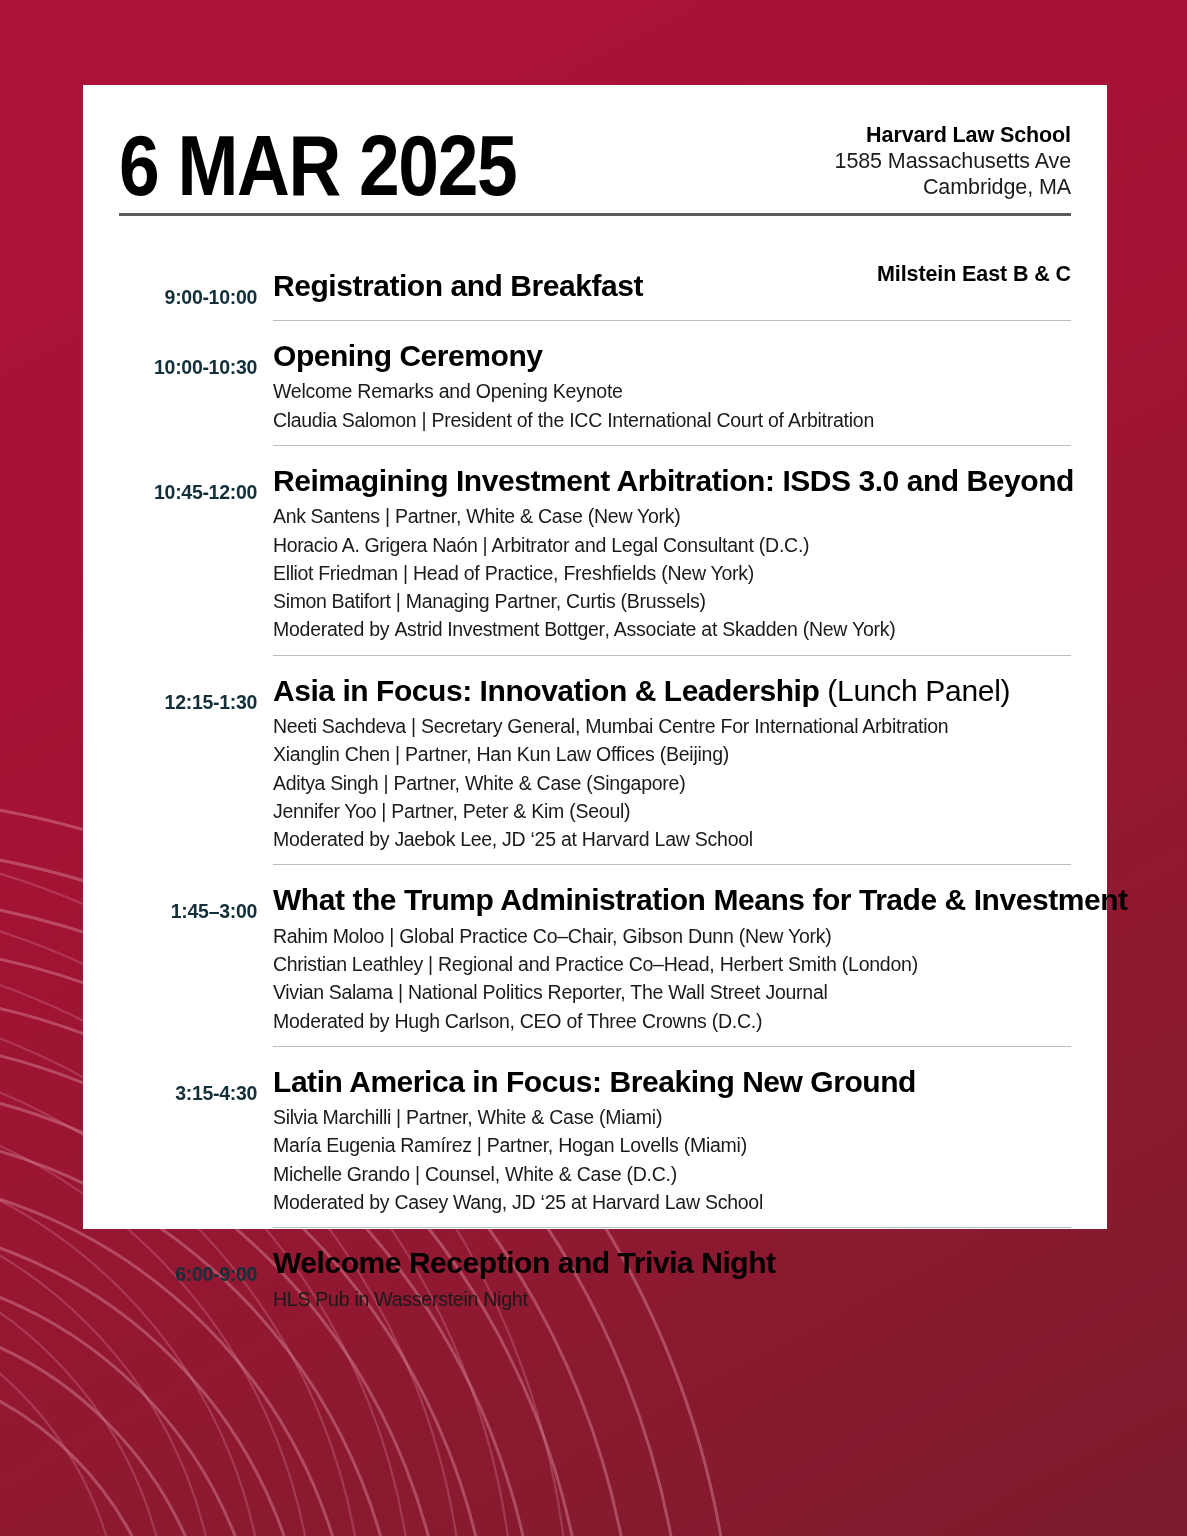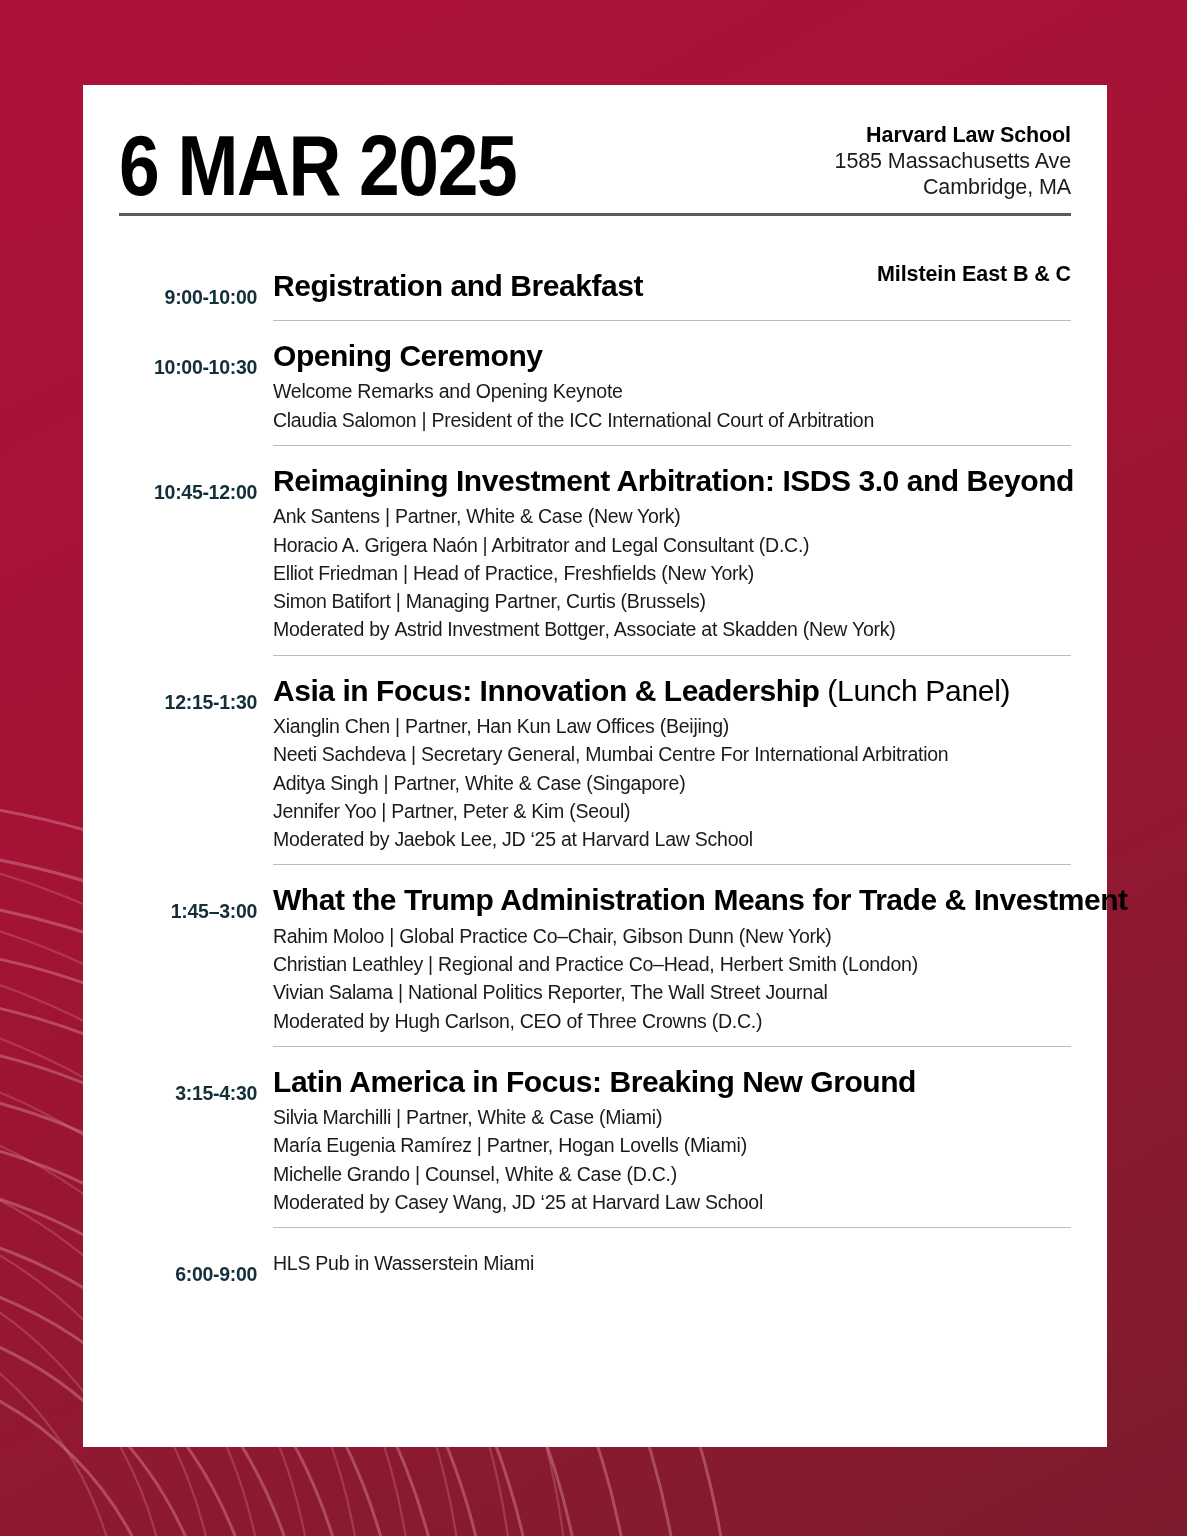--- a/index.html
+++ b/index.html
@@ -29,21 +29,21 @@
     width: 1187px;
     height: 1536px;
     pointer-events: none;
   }
 
   #card {
     position: absolute;
     left: 83px;
     top: 85px;
     width: 1024px;
-    height: 1362px;
+    height: 1144px;
     background: #ffffff;
   }
 
   .inner {
     position: absolute;
     left: 0; top: 0; right: 0; bottom: 0;
     padding: 0;
   }
 
   
@@ -264,22 +264,22 @@
             </div>
           </div>
           <div class="gap-sm"></div>
           <div class="divider"></div>
           <div class="gap-md"></div>
           <div class="slot">
             <div class="time">12:15-1:30</div>
             <div class="body">
               <div class="title"><span>Asia in Focus: Innovation &amp; Leadership</span><span class="light"> (Lunch Panel)</span></div>
               <div class="lines">
+                <div class="line"><b>Neeti Sachdeva</b><span> | </span><span>Secretary General, Mumbai Centre For International Arbitration</span></div>
                 <div class="line"><b>Xianglin Chen</b><span> | </span><span>Partner, Han Kun Law Offices (Beijing)</span></div>
-                <div class="line"><b>Neeti Sachdeva</b><span> | </span><span>Secretary General, Mumbai Centre For International Arbitration</span></div>
                 <div class="line"><b>Aditya Singh</b><span> | </span><span>Partner, White &amp; Case (Singapore)</span></div>
                 <div class="line"><b>Jennifer Yoo</b><span> | </span><span>Partner, Peter &amp; Kim (Seoul)</span></div>
                 <div class="line"><span>Moderated by </span><b>Jaebok Lee,</b><span> JD ‘25 at Harvard Law School</span></div>
               </div>
             </div>
           </div>
           <div class="gap-sm"></div>
           <div class="divider"></div>
           <div class="gap-md"></div>
           <div class="slot">
@@ -308,22 +308,23 @@
                 <div class="line"><span>Moderated by </span><b>Casey Wang,</b><span> JD ‘25 at Harvard Law School</span></div>
               </div>
             </div>
           </div>
           <div class="gap-sm"></div>
           <div class="divider"></div>
           <div class="gap-md"></div>
           <div class="slot">
             <div class="time">6:00-9:00</div>
             <div class="body">
-              <div class="lines">
-                <div class="line"><span>HLS Pub in Wasserstein Miami</span></div>
+              <div class="title"><span>Welcome Reception and Trivia Night</span></div>
+              <div class="lines">
+                <div class="line"><span>HLS Pub in Wasserstein Night</span></div>
               </div>
             </div>
           </div>
         </div>
 
     </div>
   </div>
 </div>
 
 </body></html>

